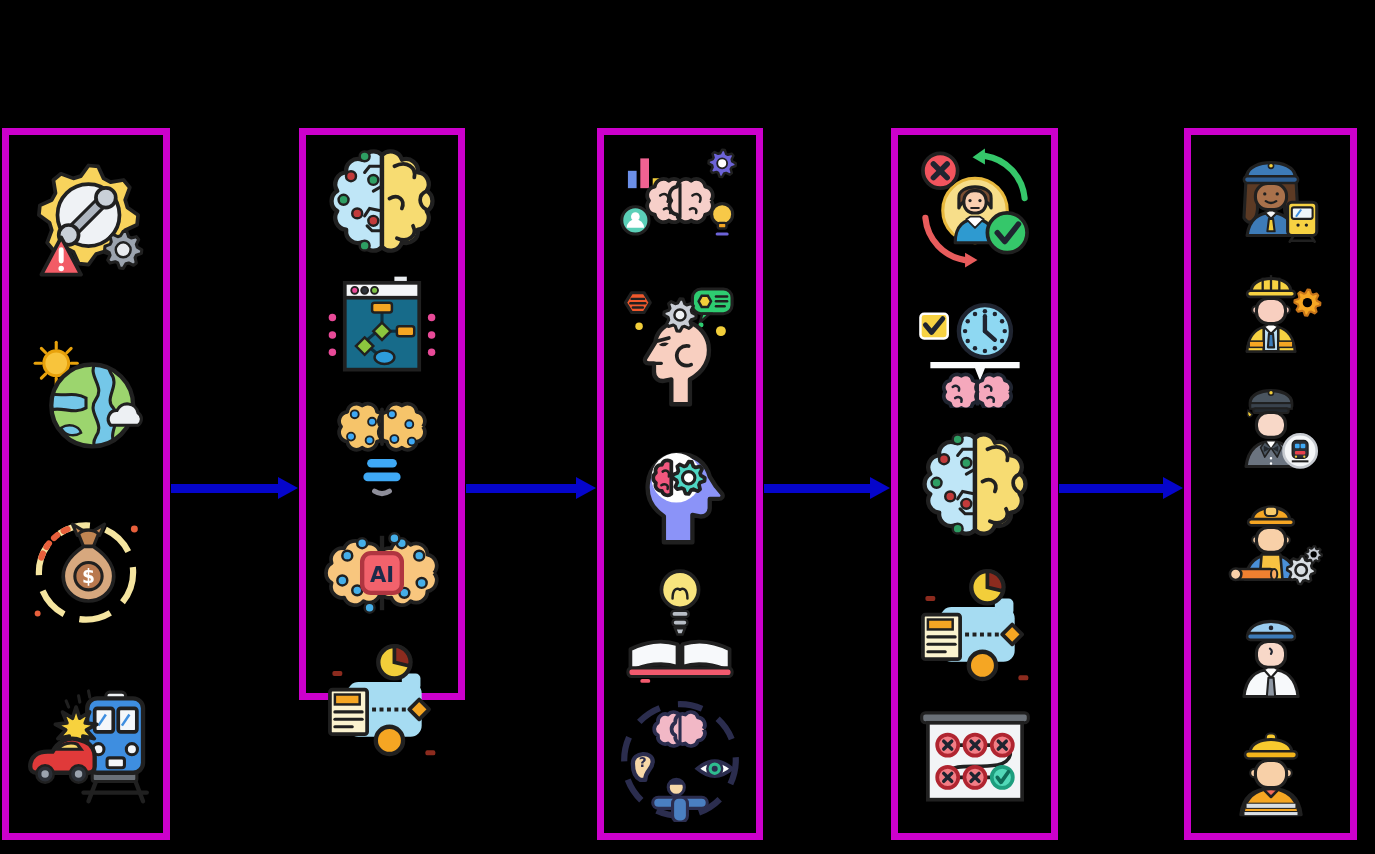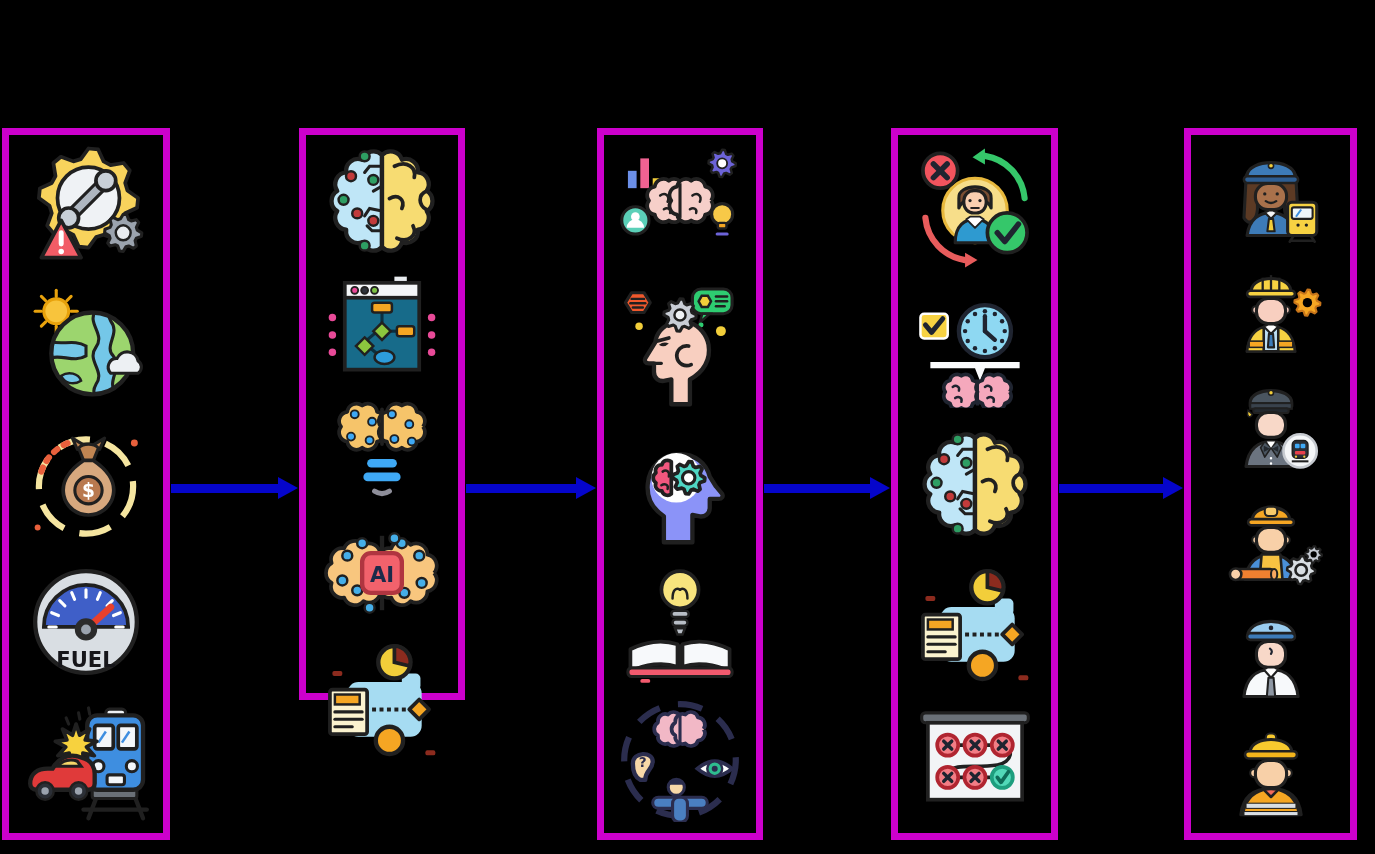--- a/index.html
+++ b/index.html
@@ -65,41 +65,20 @@
 <circle cx="50" cy="52" r="38" fill="none" stroke="#F5E5A0" stroke-width="5" stroke-dasharray="26 13"></circle>
 <path d="M14,40 A38,38 0 0 1 38,16" fill="none" stroke="#E8603C" stroke-width="5" stroke-dasharray="3.5 6" stroke-linecap="round"></path>
 <circle cx="89" cy="17" r="2.8" fill="#E8603C"></circle>
           <circle cx="11" cy="85" r="2.4" fill="#E8603C"></circle>
 <path d="M43,22 L39,13 L49,19 Z" fill="#C08552" stroke="#202020" stroke-width="2.5" stroke-linejoin="round"></path>
 <path d="M61,22 L65,13 L55,19 Z" fill="#C08552" stroke="#202020" stroke-width="2.5" stroke-linejoin="round"></path>
 <path d="M44,21 C48,17 56,17 60,21 L56,31 L48,31 Z" fill="#C08552" stroke="#202020" stroke-width="2.5" stroke-linejoin="round"></path>
 <path d="M48,31 L56,31 C68,39 74,49 72,59 C70,69 61,75 52,75 C43,75 34,69 32,59 C30,49 36,39 48,31 Z" fill="#D7A87E" stroke="#202020" stroke-width="3" stroke-linejoin="round"></path>
 <circle cx="52" cy="55" r="11" fill="#B9794F" stroke="#202020" stroke-width="2.5"></circle>
 <text x="52" y="60.5" text-anchor="middle" font-size="15" font-weight="bold" fill="#FFF">$</text>
-        </svg>
-      </div>
-      <div class="icon">
-        <svg viewBox="0 0 100 100">
-<circle cx="50" cy="50" r="41" fill="#D9DEE3" stroke="#202020" stroke-width="3.5"></circle>
-<path d="M16,54 A34,34 0 0 1 84,54 Z" fill="#3F5FC8" stroke="#202020" stroke-width="3"></path>
-<g stroke="#FFF" stroke-width="2.5" stroke-linecap="round">
-            <line x1="20.0" y1="54.0" x2="26.0" y2="54.0"></line>
-            <line x1="22.3" y1="42.5" x2="27.8" y2="44.8"></line>
-            <line x1="28.8" y1="32.8" x2="33.0" y2="37.0"></line>
-            <line x1="38.5" y1="26.3" x2="40.8" y2="31.8"></line>
-            <line x1="50.0" y1="24.0" x2="50.0" y2="30.0"></line>
-            <line x1="61.5" y1="26.3" x2="59.2" y2="31.8"></line>
-            <line x1="71.2" y1="32.8" x2="67.0" y2="37.0"></line>
-            <line x1="77.7" y1="42.5" x2="72.2" y2="44.8"></line>
-            <line x1="80.0" y1="54.0" x2="74.0" y2="54.0"></line>
-          </g>
-<line x1="50" y1="56" x2="70" y2="38" stroke="#E8402C" stroke-width="5.5" stroke-linecap="round"></line>
-<circle cx="50" cy="56" r="9" fill="#2B2B2B"></circle>
-          <circle cx="50" cy="56" r="4" fill="#9BA3AE"></circle>
-<text x="50" y="86" text-anchor="middle" font-size="17" font-weight="bold" fill="#16161A">FUEL</text>
         </svg>
       </div>
       <div class="icon">
         <svg viewBox="0 0 100 100">
 <g stroke="#202020" stroke-width="3.5" stroke-linecap="round">
 <line x1="60" y1="76" x2="52" y2="97"></line>
             <line x1="88" y1="76" x2="96" y2="97"></line>
             <line x1="48" y1="90" x2="99" y2="90"></line>
           </g>
 <rect x="55" y="72" width="36" height="9" rx="2" fill="#6A7077" stroke="#202020" stroke-width="2.5"></rect>

